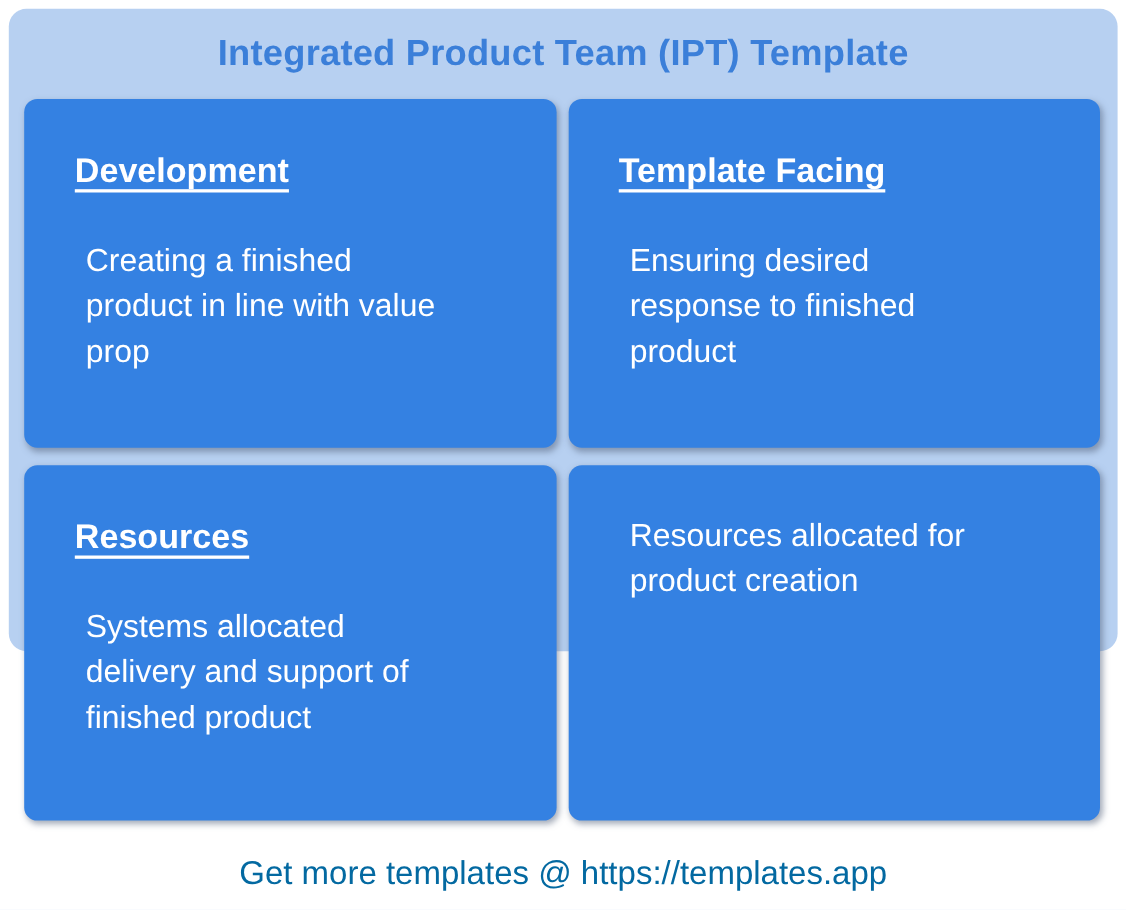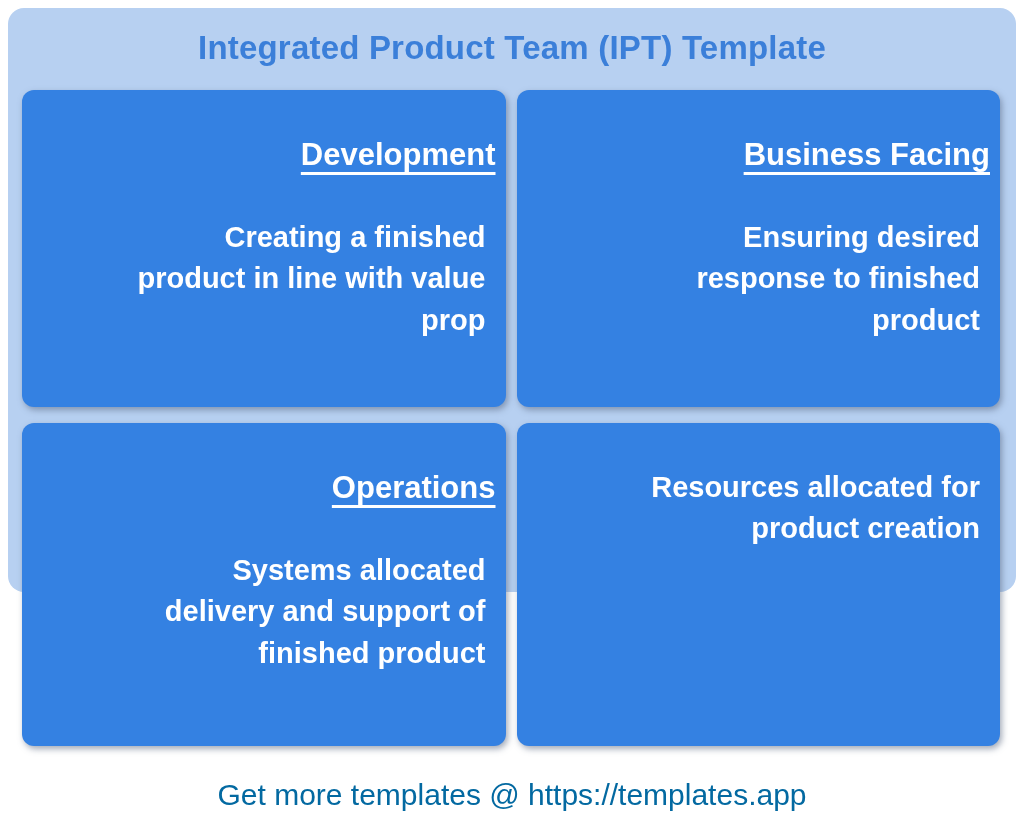--- a/index.html
+++ b/index.html
@@ -37,39 +37,39 @@
     display: grid;
     grid-template-columns: 1fr 1fr;
     grid-template-rows: 317px 323px;
     column-gap: 11px;
     row-gap: 16px;
   }
   .card {
     background: #3481e2;
     border-radius: 12px;
     box-shadow: 2px 3px 6px rgba(85, 100, 125, 0.55);
-    text-align: right;
+    text-align: left;
     color: #ffffff;
     overflow: hidden;
+    padding-left: 36px;
   }
   .card h2 {
     margin: 46px 10px 0 10px;
     font-size: 31px;
     font-weight: bold;
     line-height: 1.2;
     text-decoration: underline;
     text-decoration-thickness: 3px;
     text-underline-offset: 7px;
   }
   .card p {
     margin: 44px 20px 0 20px;
     font-size: 29px;
     line-height: 1.42;
     white-space: pre-line;
-    font-weight: bold;
   }
   .footer-note {
     position: absolute;
     left: 0;
     top: 770px;
     width: 100%;
     text-align: center;
     font-size: 30px;
     color: #0369a1;
   }
@@ -84,28 +84,28 @@
   <div class="grid">
 
     <section class="card">
       <h2>Development</h2>
       <p>Creating a finished
 product in line with value
 prop</p>
     </section>
 
     <section class="card">
-      <h2>Business Facing</h2>
+      <h2>Template Facing</h2>
       <p>Ensuring desired
 response to finished
 product</p>
     </section>
 
     <section class="card">
-      <h2>Operations</h2>
+      <h2>Resources</h2>
       <p>Systems allocated
 delivery and support of
 finished product</p>
     </section>
 
     <section class="card">
       <p>Resources allocated for
 product creation</p>
     </section>
 

